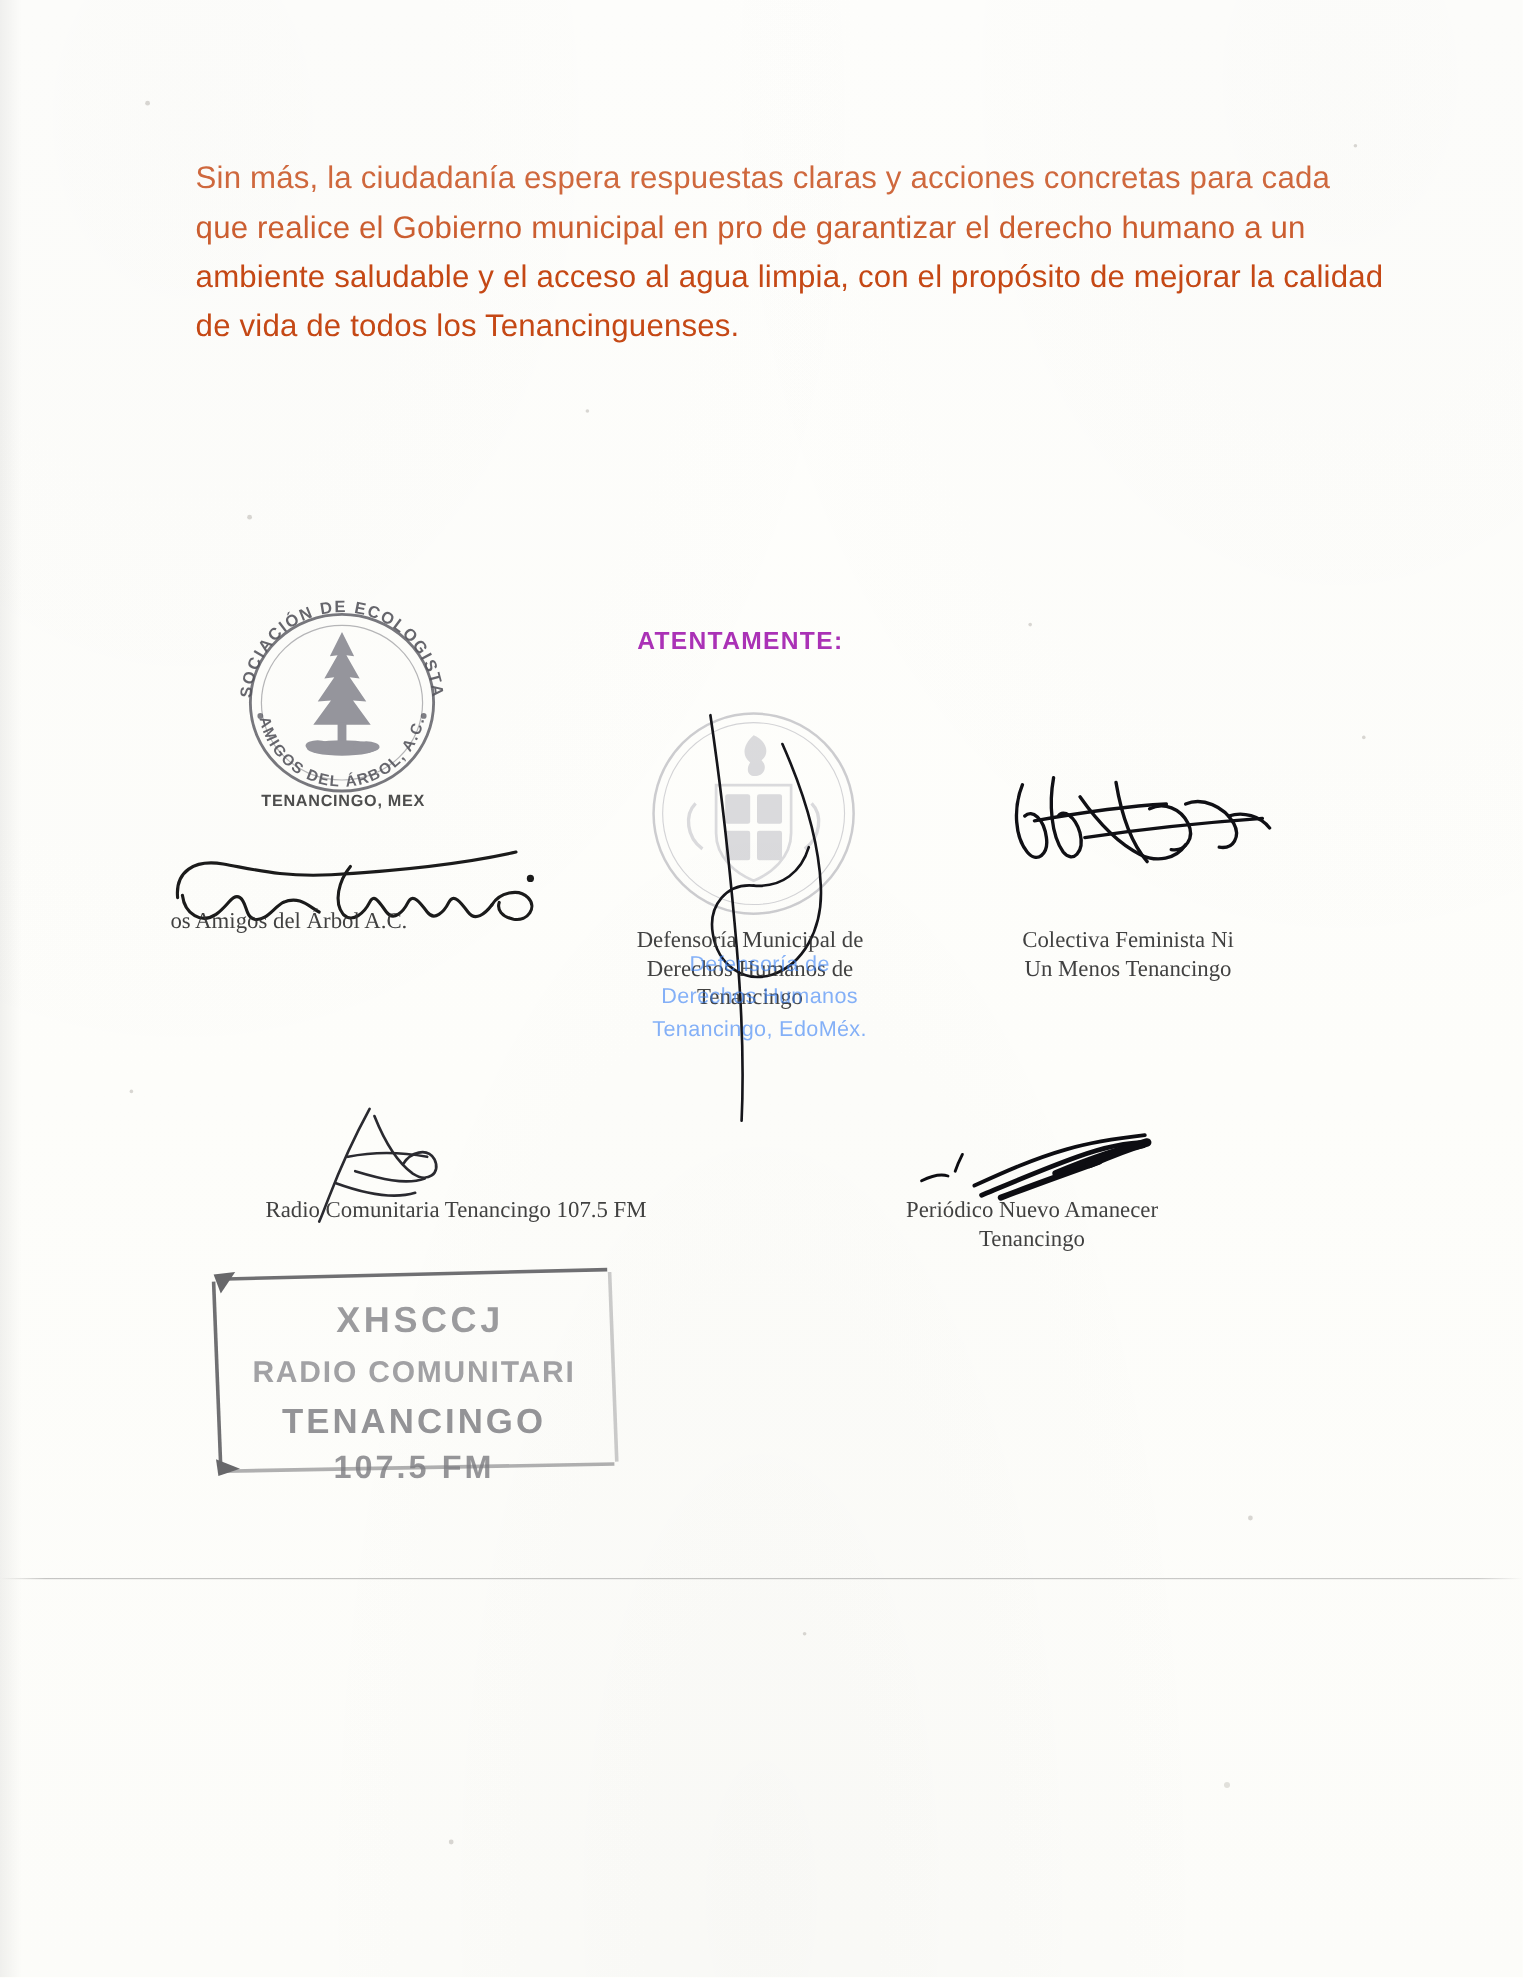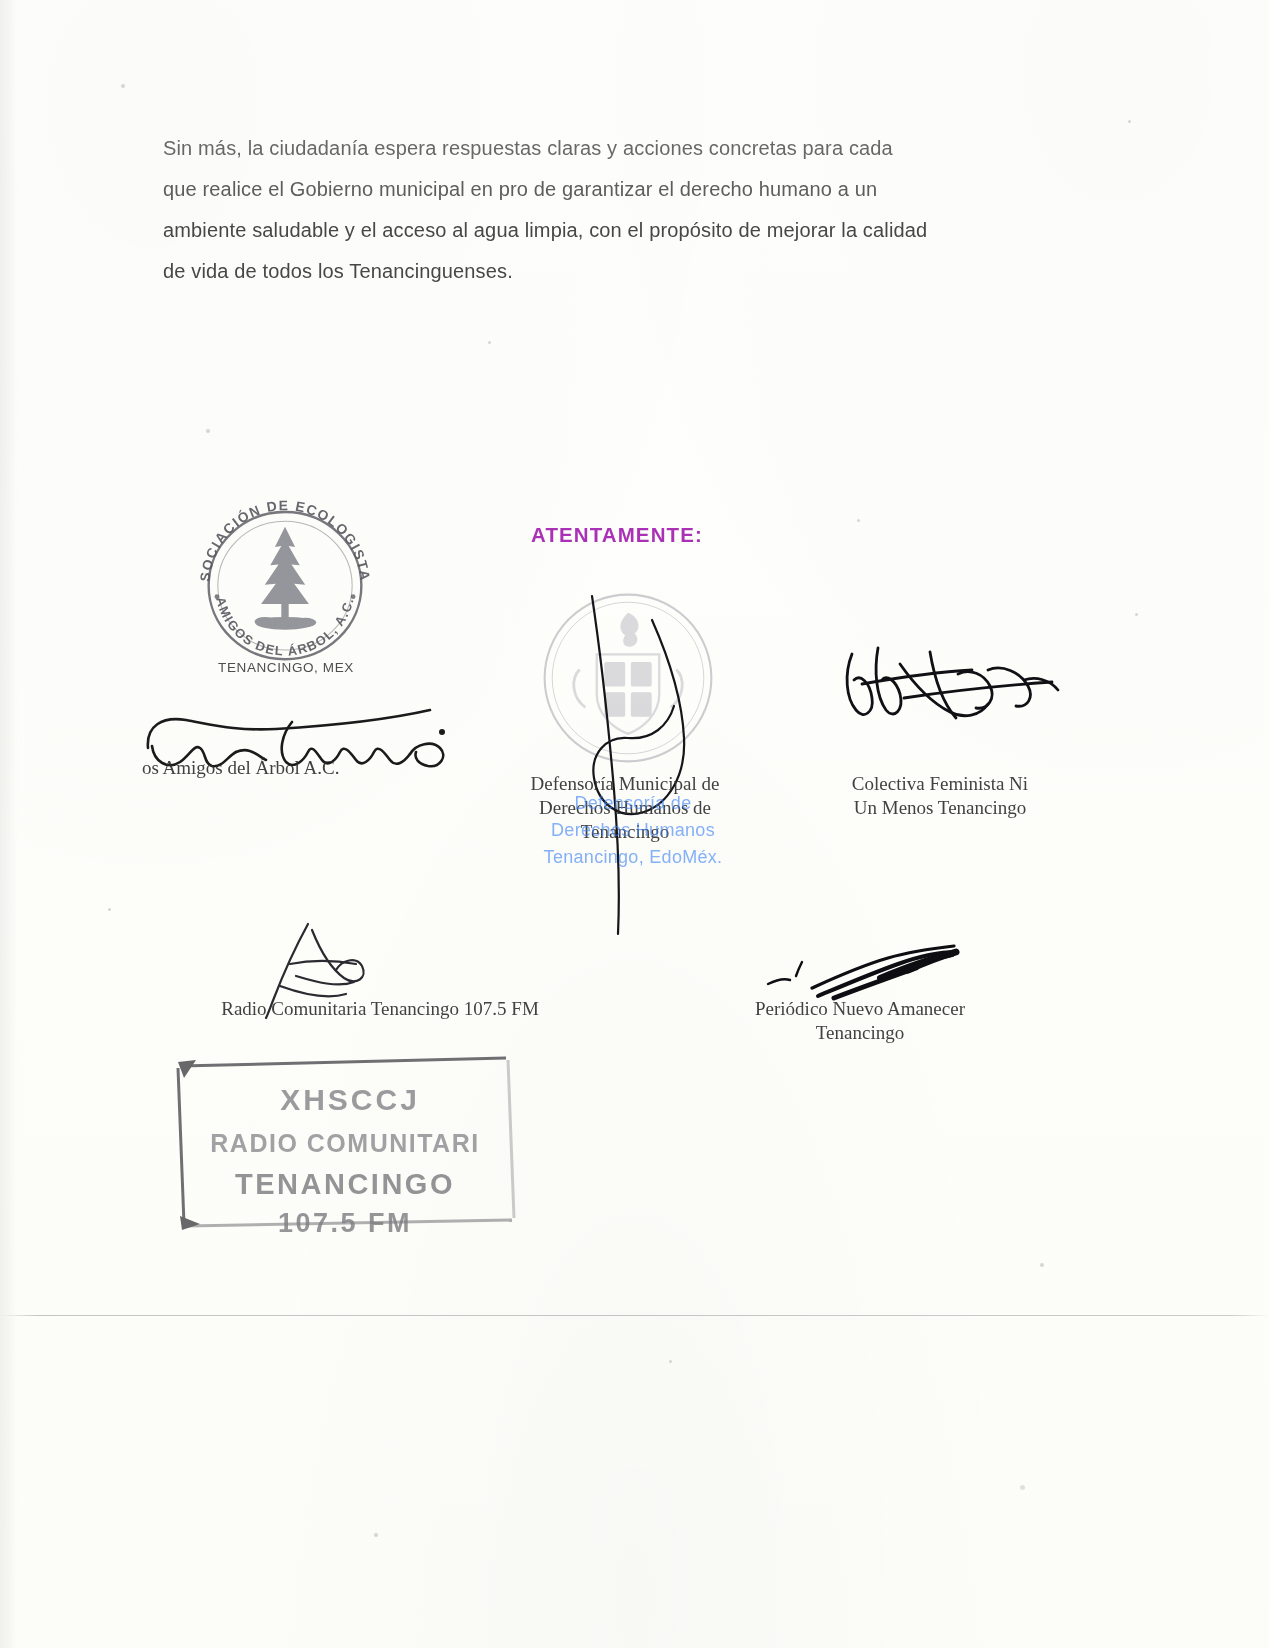--- a/index.html
+++ b/index.html
@@ -37,23 +37,23 @@
     opacity: 0.55;
     pointer-events: none;
   }
 
   
   .body-copy {
     position: absolute;
     left: 163px;
     top: 128px;
     width: 890px;
-    font-size: 20px;
+    font-size: 26px;
     line-height: 41px;
-    color: #404040;
+    color: #c2410c;
     letter-spacing: 0.15px;
     text-align: justify;
     text-justify: inter-word;
     filter: contrast(0.93) brightness(1.04);
   }
   .body-copy .ln {
     display: block;
     white-space: nowrap;
   }
   .body-copy .ln.fade1 { opacity: 0.82; }
@@ -96,21 +96,21 @@
     height: 176px;
     opacity: 0.88;
   }
   .stamp-ecologistas-label {
     position: absolute;
     left: 196px;
     top: 660px;
     width: 180px;
     text-align: center;
     font-size: 13.5px;
-    font-weight: normal;
+    font-weight: bold;
     letter-spacing: 0.6px;
     color: #3b3b3b;
     opacity: 0.9;
   }
   .seal-defensoria {
     position: absolute;
     left: 538px;
     top: 588px;
     width: 180px;
     height: 180px;

